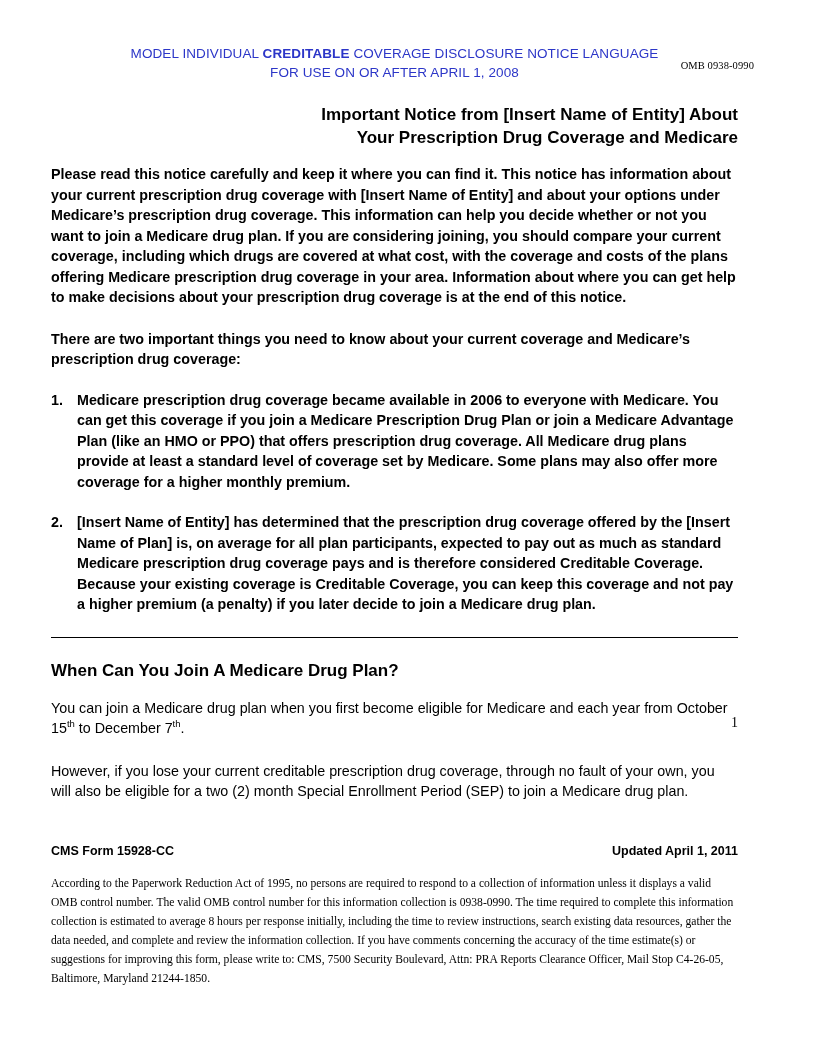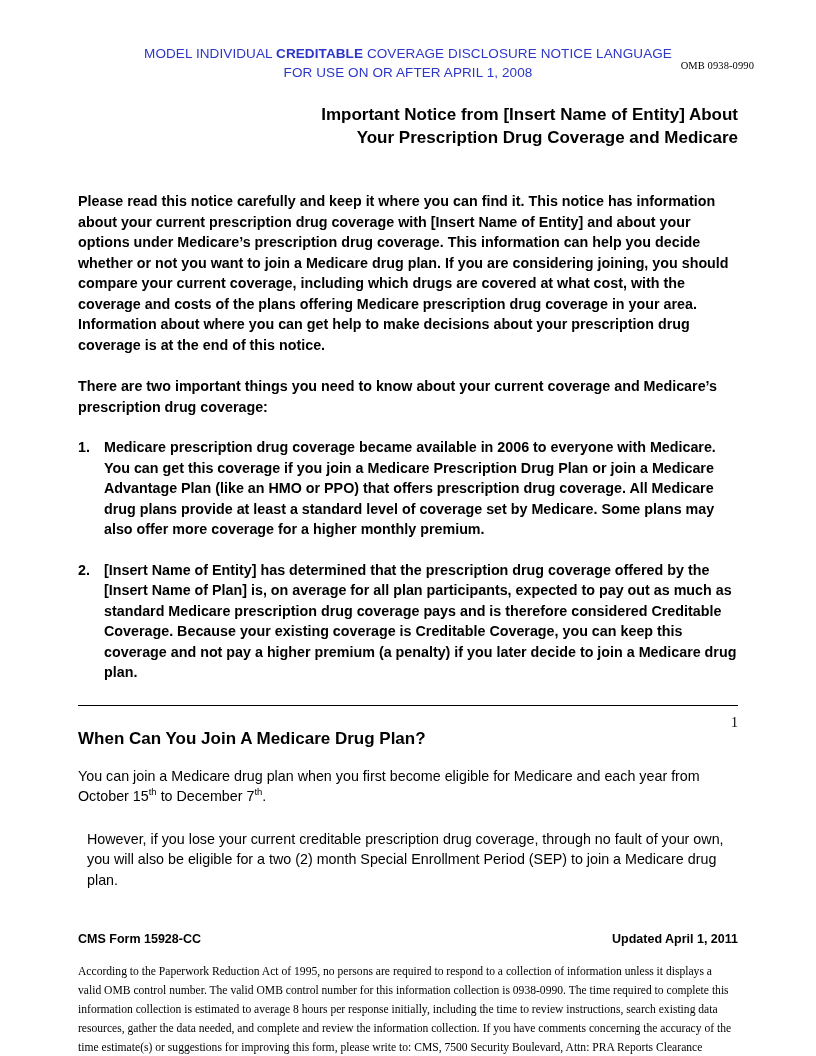--- a/index.html
+++ b/index.html
@@ -13,21 +13,21 @@
     font-family: "Liberation Sans", sans-serif;
     color: #000000;
     position: relative;
     overflow: hidden;
   }
   .page {
     position: relative;
     width: 816px;
     height: 773px;
     box-sizing: border-box;
-    padding: 44px 78px 0 78px;
+    padding: 44px 78px 0 51px;
     border-radius: 18px;
   }
 
   
   .header-block {
     position: relative;
     text-align: center;
   }
   .header-line {
     color: #2c36c8;
@@ -58,21 +58,21 @@
   }
 
   
   .para {
     font-size: 14.3px;
     font-weight: bold;
     line-height: 20.5px;
     text-align: left;
     margin-top: 21px;
   }
-  .para.first { margin-top: 42px; }
+  .para.first { margin-top: 15px; }
 
   .numbered {
     display: flex;
     margin-top: 20px;
     font-size: 14.3px;
     font-weight: bold;
     line-height: 20.5px;
   }
   .numbered .num {
     width: 26px;
@@ -96,21 +96,20 @@
   }
 
   .para-normal {
     font-size: 14.3px;
     font-weight: normal;
     line-height: 20.5px;
     margin-top: 16px;
   }
   .para-normal.gap {
     margin-top: 22px;
-    margin-left: 9px;
   }
   sup {
     font-size: 9.5px;
     vertical-align: super;
     line-height: 0;
   }
 
   
   .footer-row {
     display: flex;

